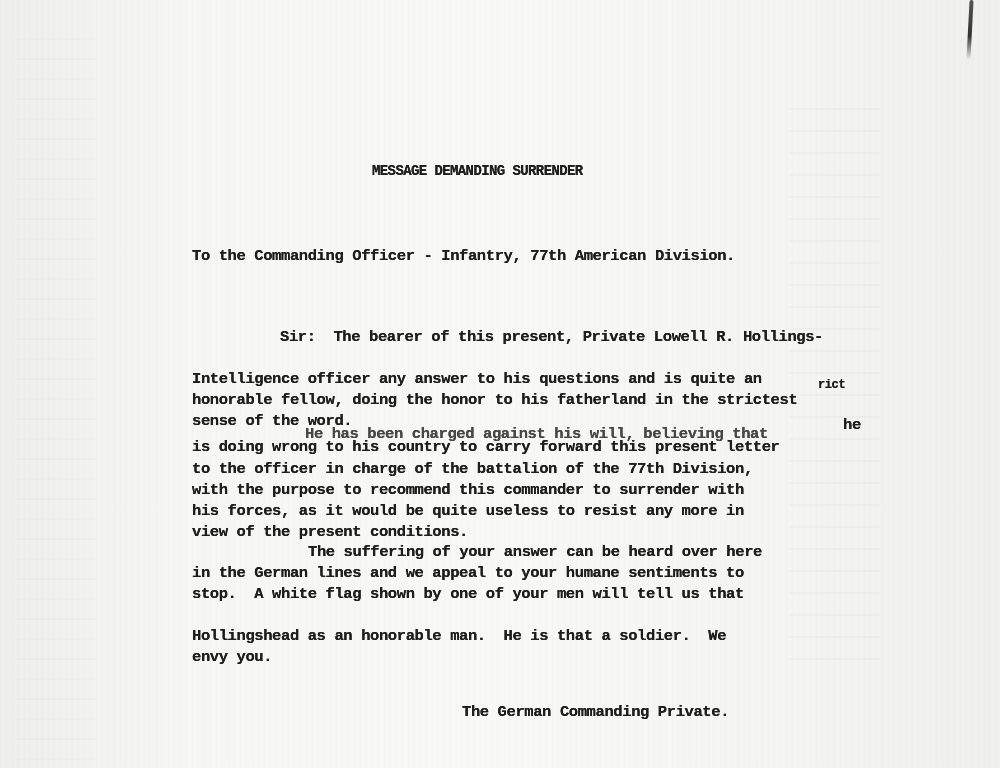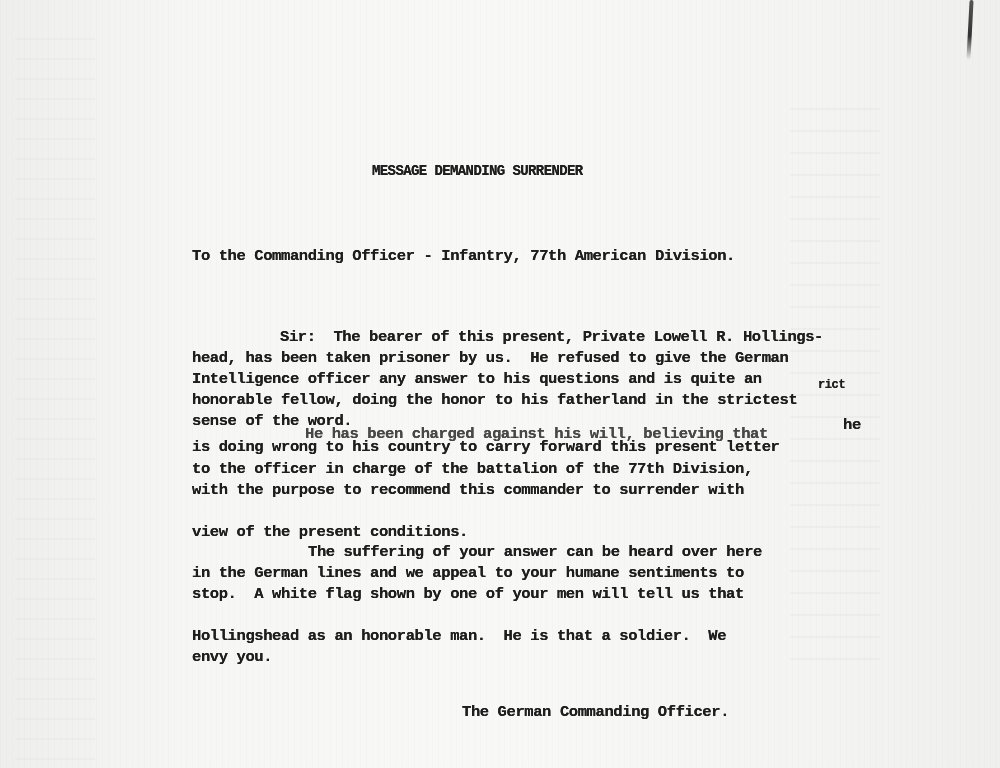--- a/index.html
+++ b/index.html
@@ -46,33 +46,33 @@
 
 <div class="page">
   <div class="bleed-left"></div>
   <div class="bleed"></div>
   <div class="edge-mark"></div>
 
   <div class="t title">MESSAGE DEMANDING SURRENDER</div>
   <div class="t addr">To the Commanding Officer - Infantry, 77th American Division.</div>
 
   <div class="t" style="left:244px; top:330px;margin-left:36px;">Sir:  The bearer of this present, Private Lowell R. Hollings-</div>
-  <div class="t" style="left:192px; top:351px;">head, has been taken prisoner by us.  He refused to give the German</div>
   <div class="t" style="left:192px; top:372px;">Intelligence officer any answer to his questions and is quite an</div>
   <div class="t small" style="left:818px; top:379px;">rict</div>
   <div class="t" style="left:192px; top:393px;">honorable fellow, doing the honor to his fatherland in the strictest</div>
   <div class="t" style="left:192px; top:414px;">sense of the word.</div>
 
   <div class="t ov" style="left:305px; top:427px;">He has been charged against his will, believing that</div>
   <div class="t" style="left:843px; top:418px;">he</div>
   <div class="t" style="left:192px; top:440px;">is doing wrong to his country to carry forward this present letter</div>
   <div class="t" style="left:192px; top:462px;">to the officer in charge of the battalion of the 77th Division,</div>
   <div class="t" style="left:192px; top:483px;">with the purpose to recommend this commander to surrender with</div>
+  <div class="t" style="left:192px; top:504px;">his forces, as it would be quite useless to resist any more in</div>
   <div class="t" style="left:192px; top:525px;">view of the present conditions.</div>
 
   <div class="t" style="left:308px; top:545px;">The suffering of your answer can be heard over here</div>
   <div class="t" style="left:192px; top:566px;">in the German lines and we appeal to your humane sentiments to</div>
   <div class="t" style="left:192px; top:587px;">stop.  A white flag shown by one of your men will tell us that</div>
   <div class="t" style="left:192px; top:629px;">Hollingshead as an honorable man.  He is that a soldier.  We</div>
   <div class="t" style="left:192px; top:650px;">envy you.</div>
 
-  <div class="t" style="left:462px; top:705px;">The German Commanding Officer.</div>
+  <div class="t" style="left:462px; top:705px;">The German Commanding Private.</div>
 </div>
 
 </body></html>

